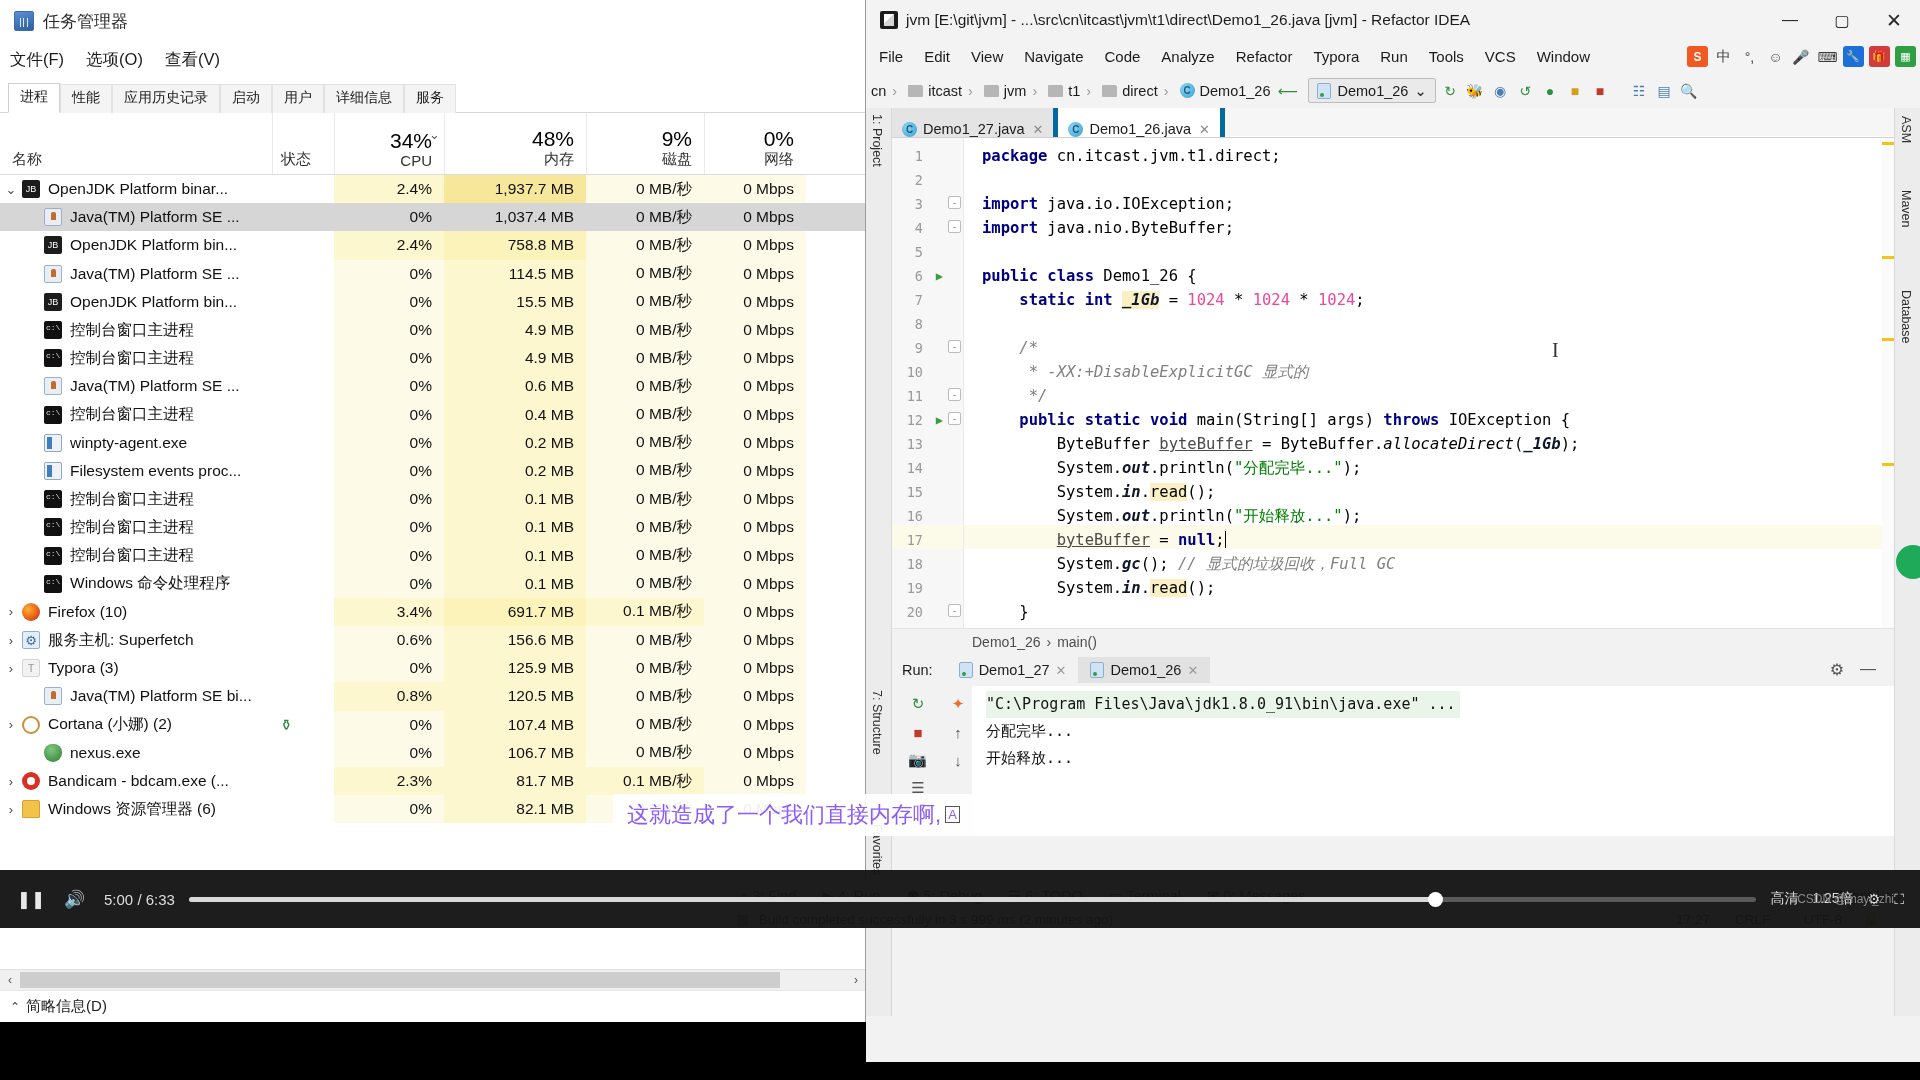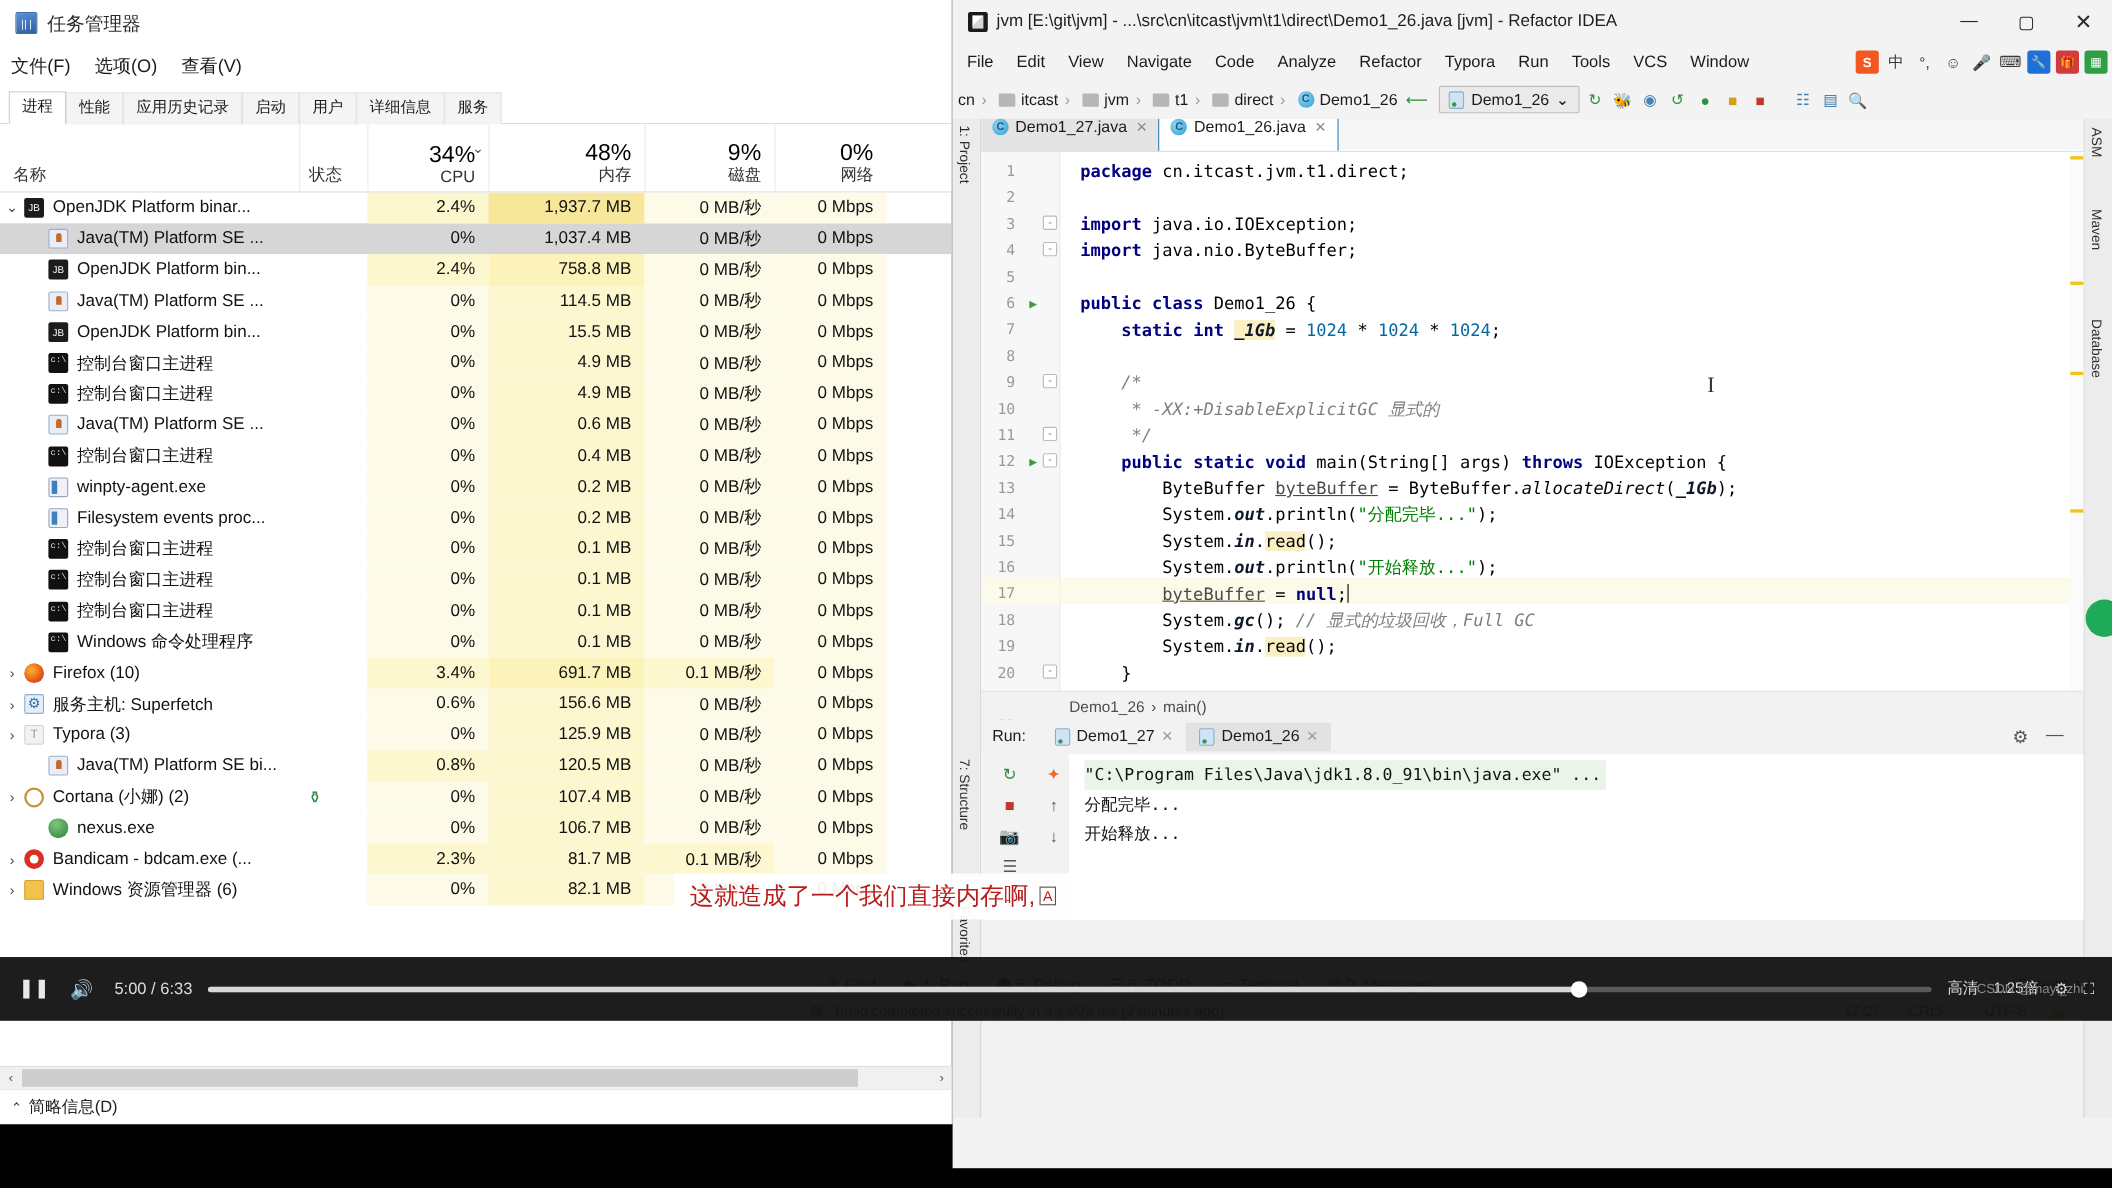--- a/index.html
+++ b/index.html
@@ -261,23 +261,23 @@
   .tool-strip-r .i2 { position:absolute; top:80px; left:4px; }
   .tool-strip-r .i3 { position:absolute; top:180px; left:4px; }
 
   
   .ed-tabs {
     position: absolute; left: 26px; right: 26px; top: 108px; height: 30px;
     display: flex; align-items: stretch;
     background: #f0f0f0; border-bottom: 1px solid #d2d2d2;
   }
   .ed-tab {
-    display: flex; align-items: flex-start; gap: 6px; padding: 0 10px;
+    display: flex; align-items: flex-end; gap: 6px; padding: 0 10px;
     font-size: 14.5px; color: #1b1b1b;
-    border-right: 1px solid #0369a1; background: #e4e4e4;
+    border-right: 5px solid #0369a1; background: #e4e4e4;
   }
   .ed-tab.active { background: #ffffff; }
   .ed-tab .x { color: #8a8a8a; font-size: 13px; margin-left: 2px; }
   .ed-tabs .filler { flex: 1; background: #f6f6f6; border-bottom: 1px solid #fff; }
 
   
   .editor {
     position: absolute; left: 26px; right: 26px; top: 138px; height: 490px;
     background: #ffffff; display: flex;
     font-family: "DejaVu Sans Mono", "Liberation Mono", monospace;
@@ -293,21 +293,21 @@
   .gfold { position: absolute; right: 2px; width: 13px; height: 13px;
     border: 1px solid #bbb; border-radius: 2px; background: #fff; color: #888;
     font-size: 10px; text-align: center; line-height: 11px; }
   .code { flex: 1; position: relative; padding-left: 18px; overflow: hidden; }
   .cl { position: absolute; left: 18px; white-space: pre; }
   .hl-line { position: absolute; left: 0; right: 0; height: 24px; background: #fcfae8; }
   .k { color: #000080; font-weight: bold; }
   .s { color: #008000; }
   .cm { color: #808080; font-style: italic; }
   .fld { color: #0f172a; font-style: italic; font-weight: bold; }
-  .num { color: #0369a1; }
+  .num { color: #ec4899; }
   .var-u { text-decoration: underline; color: #4a4a4a; }
   .hlbg { background: #faf0c3; }
   .caret-bar { display:inline-block; width:1px; height:17px; background:#000;
     vertical-align:-3px; }
   .ed-scroll-r {
     position: absolute; right: 26px; top: 138px; width: 12px; height: 490px;
     background: #fbfbfb;
   }
   .ed-mark { position: absolute; right: 0; width: 12px; height: 3px; }
   .mouse-caret {
@@ -388,21 +388,21 @@
     background: #d8d8d8; border-radius: 3px; }
   .pbar .knob { position:absolute; left: 79.5%; top: -5px; width: 15px; height: 15px;
     background: #fff; border-radius: 50%; margin-left:-7px; }
   .pright { display:flex; align-items:center; gap: 14px; font-size: 14px; color:#ddd; }
 
   
   #subtitle {
     position: absolute; left: 613px; top: 794px;
     background: rgba(255,255,255,0.93);
     padding: 6px 14px;
-    font-size: 22px; color: #b91c1c;
+    font-size: 22px; color: #8b5cf6;
     border-radius: 2px;
     font-family: "Liberation Sans", sans-serif;
     white-space: nowrap;
   }
   #subtitle .sub-badge {
     display:inline-block; border:1px solid #555; font-size:13px;
     padding: 0 2px; margin-left: 4px; vertical-align: 3px;
   }
   
   .green-orb {

